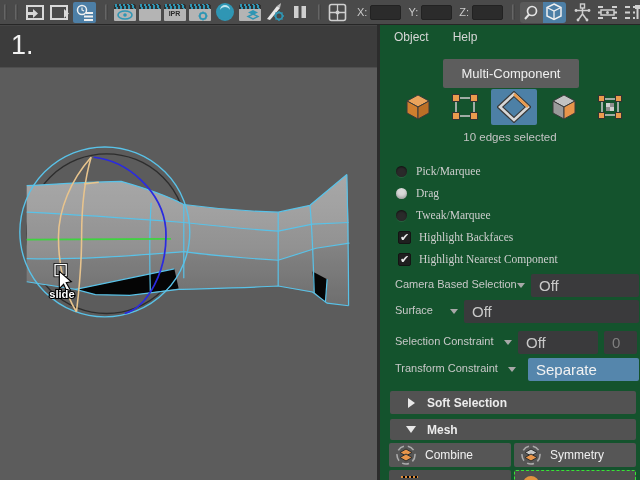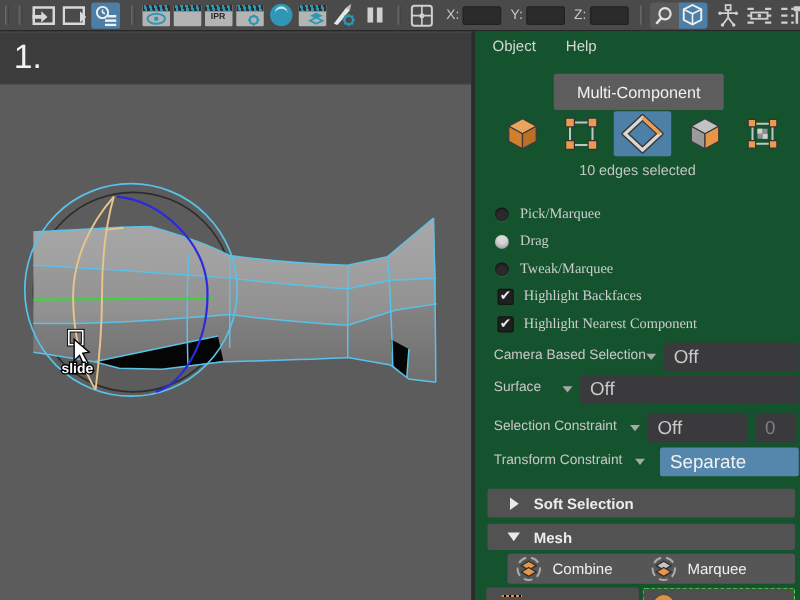--- a/index.html
+++ b/index.html
@@ -421,35 +421,35 @@
 
     <div class="sechdr" style="top:366px;height:23px">
       <div class="tri-r"></div>
       <span>Soft Selection</span>
     </div>
     <div class="sechdr" style="top:394px;height:21px">
       <div class="tri-d"></div>
       <span>Mesh</span>
     </div>
 
-    <div class="meshbtn" style="left:26px;top:418px;width:122px">
+    <div class="meshbtn" style="left:9px;top:418px;width:122px">
       <svg width="20" height="20">
         <circle cx="10" cy="10" r="9" fill="none" stroke="#ababab" stroke-width="1.6" stroke-dasharray="7 4"></circle>
         <path d="M10,4 L16,7.5 L10,11 L4,7.5 Z" fill="#e8954a" stroke="#2e2e2e" stroke-width="1"></path>
         <path d="M10,9 L16,12.5 L10,16 L4,12.5 Z" fill="#e8954a" stroke="#2e2e2e" stroke-width="1"></path>
       </svg>
       <span>Combine</span>
     </div>
     <div class="meshbtn" style="left:134px;top:418px;width:122px">
       <svg width="20" height="20">
         <circle cx="10" cy="10" r="9" fill="none" stroke="#ababab" stroke-width="1.6" stroke-dasharray="7 4"></circle>
         <path d="M10,4 L16,7.5 L10,11 L4,7.5 Z" fill="#c6c6c6" stroke="#2e2e2e" stroke-width="1"></path>
         <path d="M10,9 L16,12.5 L10,16 L4,12.5 Z" fill="#e8954a" stroke="#2e2e2e" stroke-width="1"></path>
       </svg>
-      <span>Marquee</span>
+      <span>Symmetry</span>
     </div>
 
     <div class="partialbtn" style="left:9px;width:122px">
       <div class="dotgrid"></div>
     </div>
     <div class="partialbtn selgreen" style="left:134px;width:122px">
       <div class="orangeball"></div>
     </div>
   </div>
 

